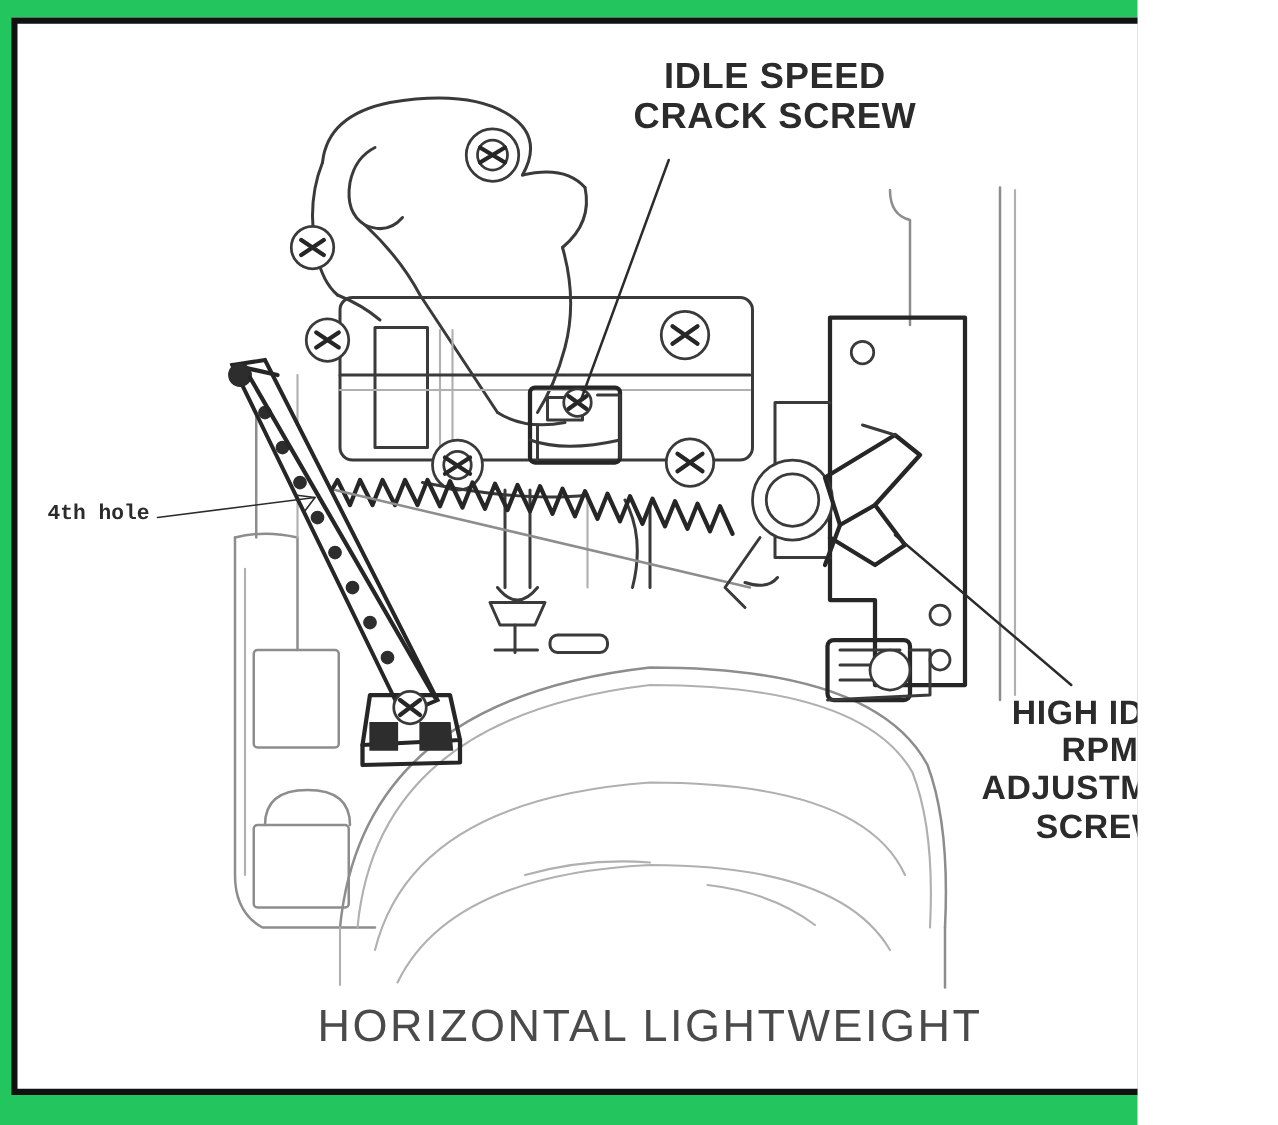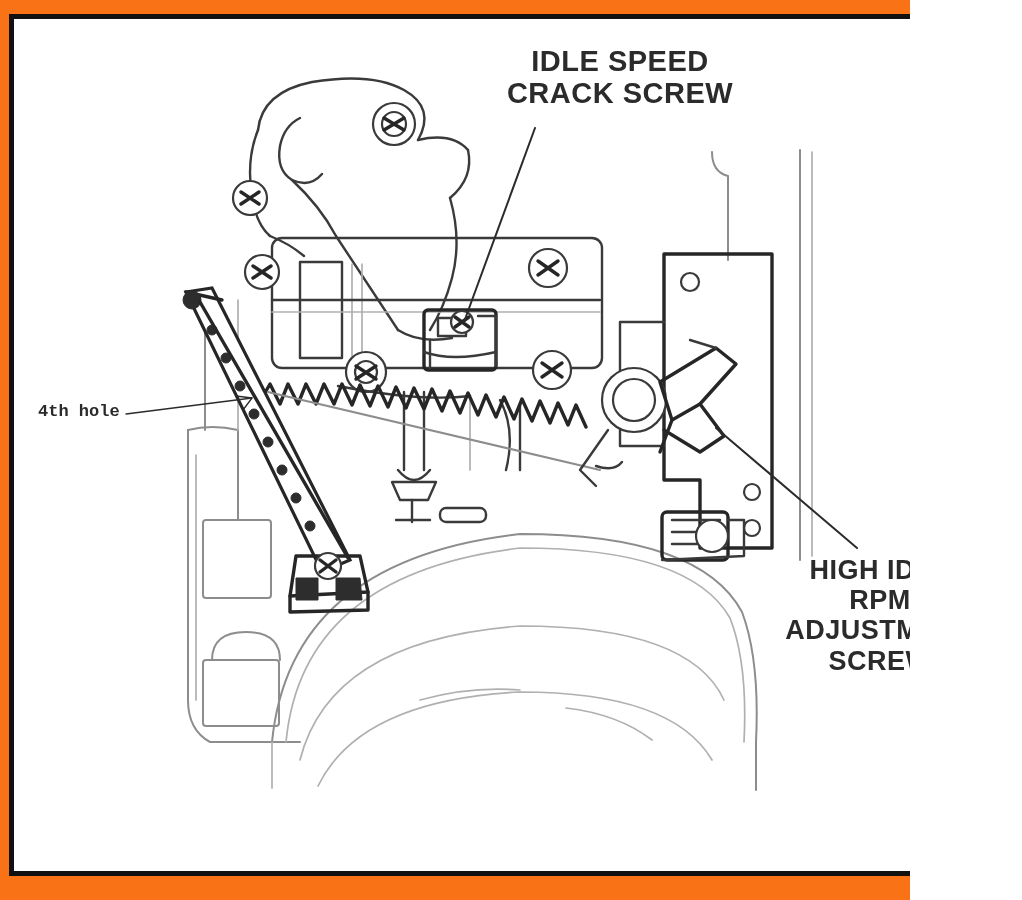--- a/index.html
+++ b/index.html
@@ -1,19 +1,19 @@
 <!DOCTYPE html>
 <html><head>
 <meta charset="utf-8">
 <title>Carburetor Adjustment Diagram</title>
 <style>
   html,body{margin:0;padding:0;background:#fff;}
   body{width:1022px;height:900px;font-family:"Liberation Sans",sans-serif;
        -webkit-font-smoothing:antialiased;}
-  #figure{position:relative;width:910px;height:900px;background:#f97316;overflow:hidden;}
+  #figure{position:relative;width:910px;height:900px;background:#22c55e;overflow:hidden;}
   #frame{position:absolute;left:9px;top:14px;width:992px;height:862px;
          border:5px solid #111;box-sizing:border-box;background:#fff;}
   #art{position:absolute;left:0;top:0;width:1022px;height:900px;}
   .lbl{position:absolute;color:#2b2b2b;text-align:center;line-height:1.12;
        font-weight:bold;letter-spacing:.5px;white-space:pre-line;}
   #idle-label{left:470px;top:45px;width:300px;font-size:29px;}
   #high-label{left:740px;top:555px;width:280px;font-size:27px;}
   #hole-label{left:38px;top:402px;font-size:17px;font-weight:bold;letter-spacing:0;font-family:Liberation Mono, monospace;}
   #caption{position:absolute;left:180px;top:800px;width:680px;text-align:center;
            font-size:36px;color:#4a4a4a;letter-spacing:2px;font-weight:normal;}
@@ -205,15 +205,16 @@
   <div class="lbl" id="idle-label">IDLE SPEED
 CRACK SCREW</div>
 
   <div class="lbl" id="high-label">HIGH IDLE
 RPM
 ADJUSTMENT
 SCREW</div>
 
   <div class="lbl" id="hole-label">4th hole</div>
 
+  <div id="caption">HORIZONTAL LIGHTWEIGHT</div>
 
 
 </div>
 
 </body></html>

